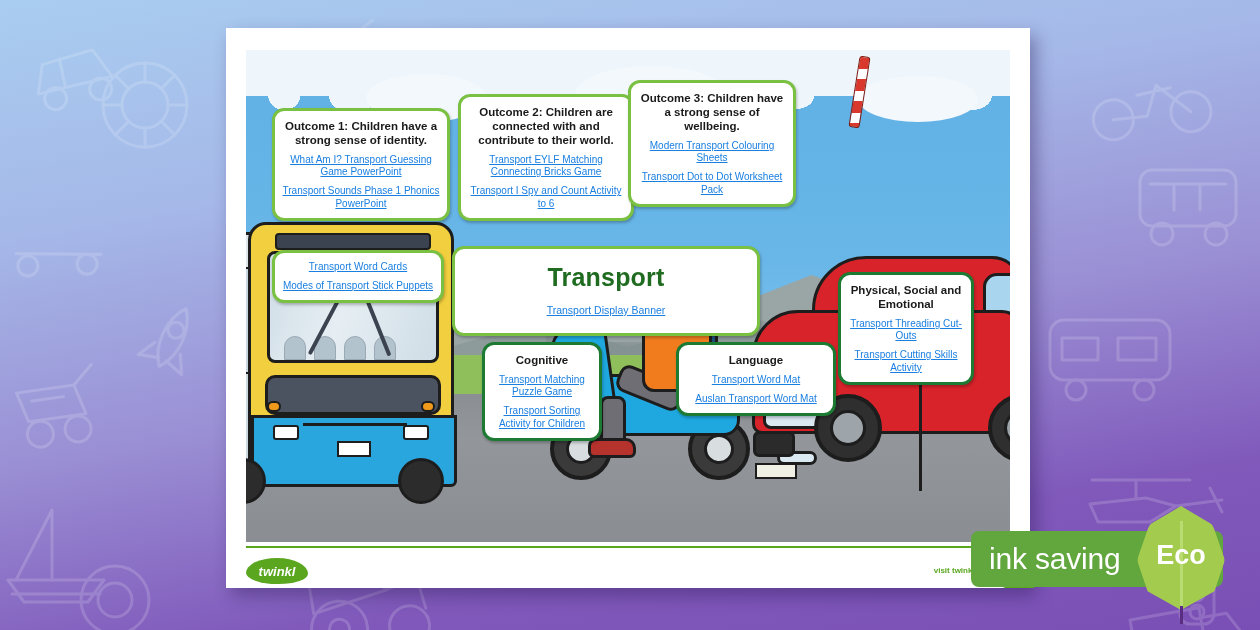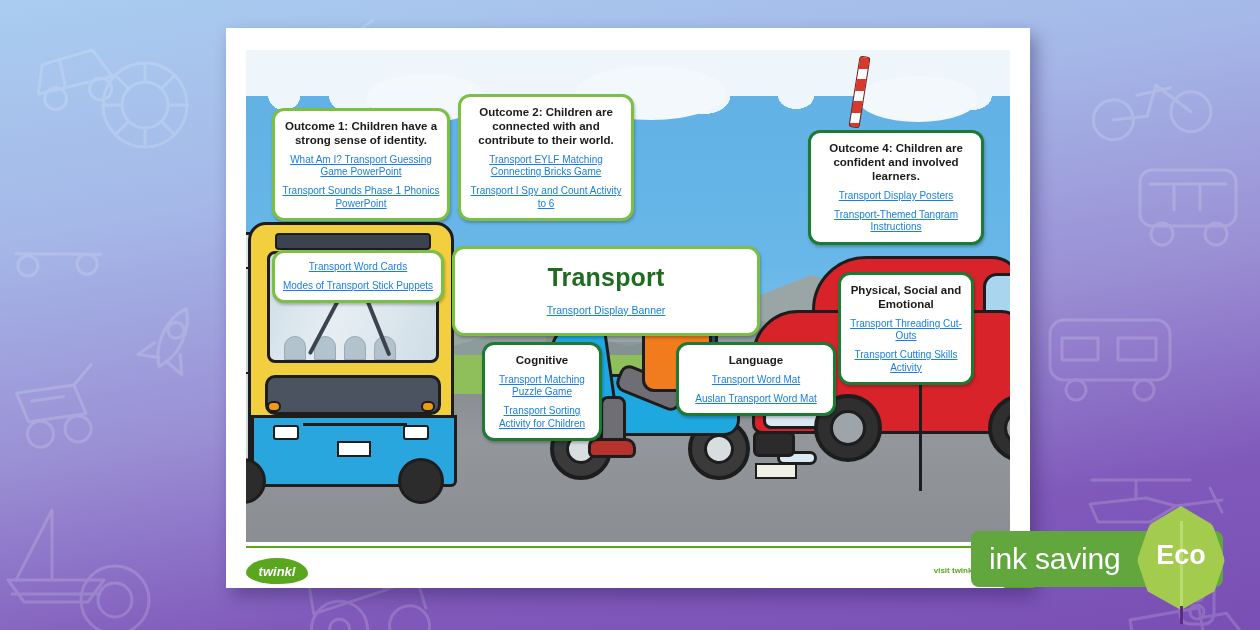--- a/index.html
+++ b/index.html
@@ -643,26 +643,26 @@
       <a class="link">What Am I? Transport Guessing Game PowerPoint</a>
       <a class="link">Transport Sounds Phase 1 Phonics PowerPoint</a>
     </div>
 
     <div class="card lime" id="card-o2">
       <h3>Outcome 2: Children are connected with and contribute to their world.</h3>
       <a class="link">Transport EYLF Matching Connecting Bricks Game</a>
       <a class="link">Transport I Spy and Count Activity to 6</a>
     </div>
 
-
-    <div class="card forest" id="card-o4">
-      <h3>Outcome 4: Children are confident and involved learners.</h3>
-      <a class="link">Transport Display Posters</a>
-      <a class="link">Transport-Themed Tangram Instructions</a>
-    </div>
+    <div class="card lime" id="card-o3">
+      <h3>Outcome 3: Children have a strong sense of wellbeing.</h3>
+      <a class="link">Modern Transport Colouring Sheets</a>
+      <a class="link">Transport Dot to Dot Worksheet Pack</a>
+    </div>
+
 
     <div class="card lime" id="card-o5">
       <a class="link">Transport Word Cards</a>
       <a class="link">Modes of Transport Stick Puppets</a>
     </div>
 
     <div class="card lime" id="card-main">
       <div class="main-title">Transport</div>
       <a class="link">Transport Display Banner</a>
     </div>

